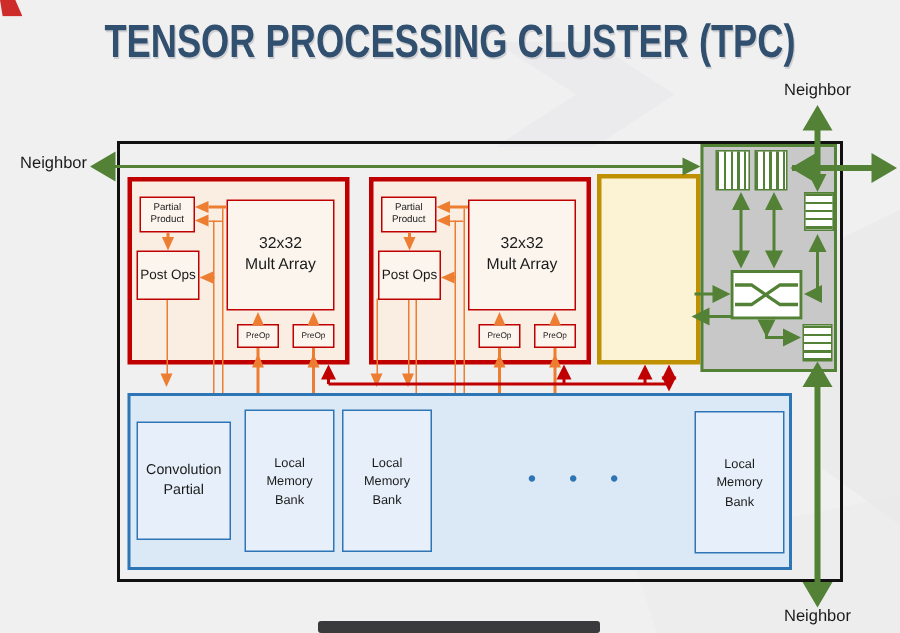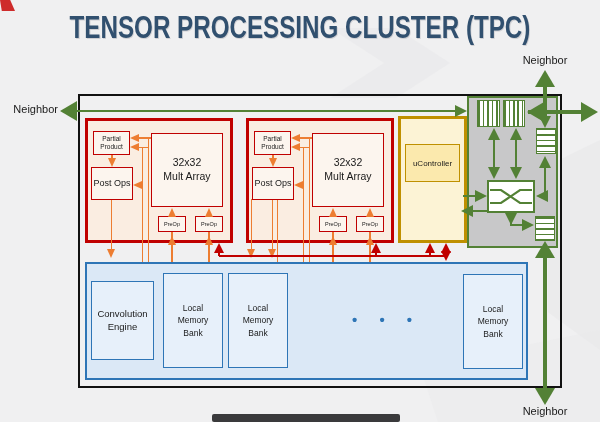--- a/index.html
+++ b/index.html
@@ -150,23 +150,20 @@
   <div class="t tl-o" style="left:117px;top:281px;"></div>
 
   <div class="ln lr" style="left:219px;top:255.2px;width:227px;height:1.5px;"></div>
   <div class="ln lr" style="left:429.2px;top:248px;width:1.5px;height:8px;"></div>
   <div class="t tu-r" style="left:425px;top:243px;"></div>
   <div class="ln lr" style="left:445.2px;top:250px;width:1.5px;height:5px;"></div>
   <div class="t tu-r" style="left:441px;top:243px;"></div>
   <div class="t td-r" style="left:441px;top:251px;"></div>
 
   <div class="bx goldblock" style="left:398px;top:116px;width:69px;height:127px;"></div>
-  <div class="bx goldbox" style="left:405px;top:144px;width:55px;height:38px;">
-      <span>uController</span>
-    </div>
 
   <div class="bx grayblock" style="left:467px;top:96px;width:91px;height:152px;"></div>
   <div class="bx fifoV" style="left:477px;top:100px;width:23px;height:27px;"></div>
   <div class="bx fifoV" style="left:503px;top:100px;width:22px;height:27px;"></div>
   <div class="bx fifoH" style="left:536px;top:128px;width:20px;height:26px;"></div>
   <div class="bx fifoH" style="left:535px;top:216px;width:20px;height:25px;"></div>
   <div class="bx xbar" style="left:487px;top:180px;width:48px;height:33px;">
     <svg width="44" height="29" viewBox="0 0 44 29">
       <path d="M1,8 H12 L31,21 H43" fill="none" stroke="#538135" stroke-width="2.2"></path>
       <path d="M1,21 H12 L31,8 H43" fill="none" stroke="#538135" stroke-width="2.2"></path>
@@ -190,21 +187,21 @@
   <div class="ln lg" style="left:472px;top:210px;width:16px;height:2px;"></div>
   <div class="t tl-g" style="left:461px;top:205px;"></div>
 
   <div class="t td-g" style="left:505px;top:213px;"></div>
   <div class="ln lg" style="left:510px;top:218px;width:2px;height:8px;"></div>
   <div class="ln lg" style="left:510px;top:224px;width:14px;height:2px;"></div>
   <div class="t tr-g" style="left:522px;top:219px;"></div>
 
   <div class="bx blueblock" style="left:85px;top:262px;width:443px;height:118px;"></div>
   <div class="bx bluebox" style="left:91px;top:281px;width:63px;height:79px;font-size:9.5px;line-height:1.35;">
-      <span>Convolution Engine</span>
+      <span>Convolution Partial</span>
     </div>
   <div class="bx bluebox" style="left:163px;top:273px;width:60px;height:95px;font-size:8.5px;line-height:1.45;padding:0 8px;">
       <span>Local Memory Bank</span>
     </div>
   <div class="bx bluebox" style="left:228px;top:273px;width:60px;height:95px;font-size:8.5px;line-height:1.45;padding:0 8px;">
       <span>Local Memory Bank</span>
     </div>
   <div class="dots" style="left:352px;top:311px;">• • •</div>
   <div class="bx bluebox" style="left:463px;top:274px;width:60px;height:95px;font-size:8.5px;line-height:1.45;padding:0 8px;">
       <span>Local Memory Bank</span>

